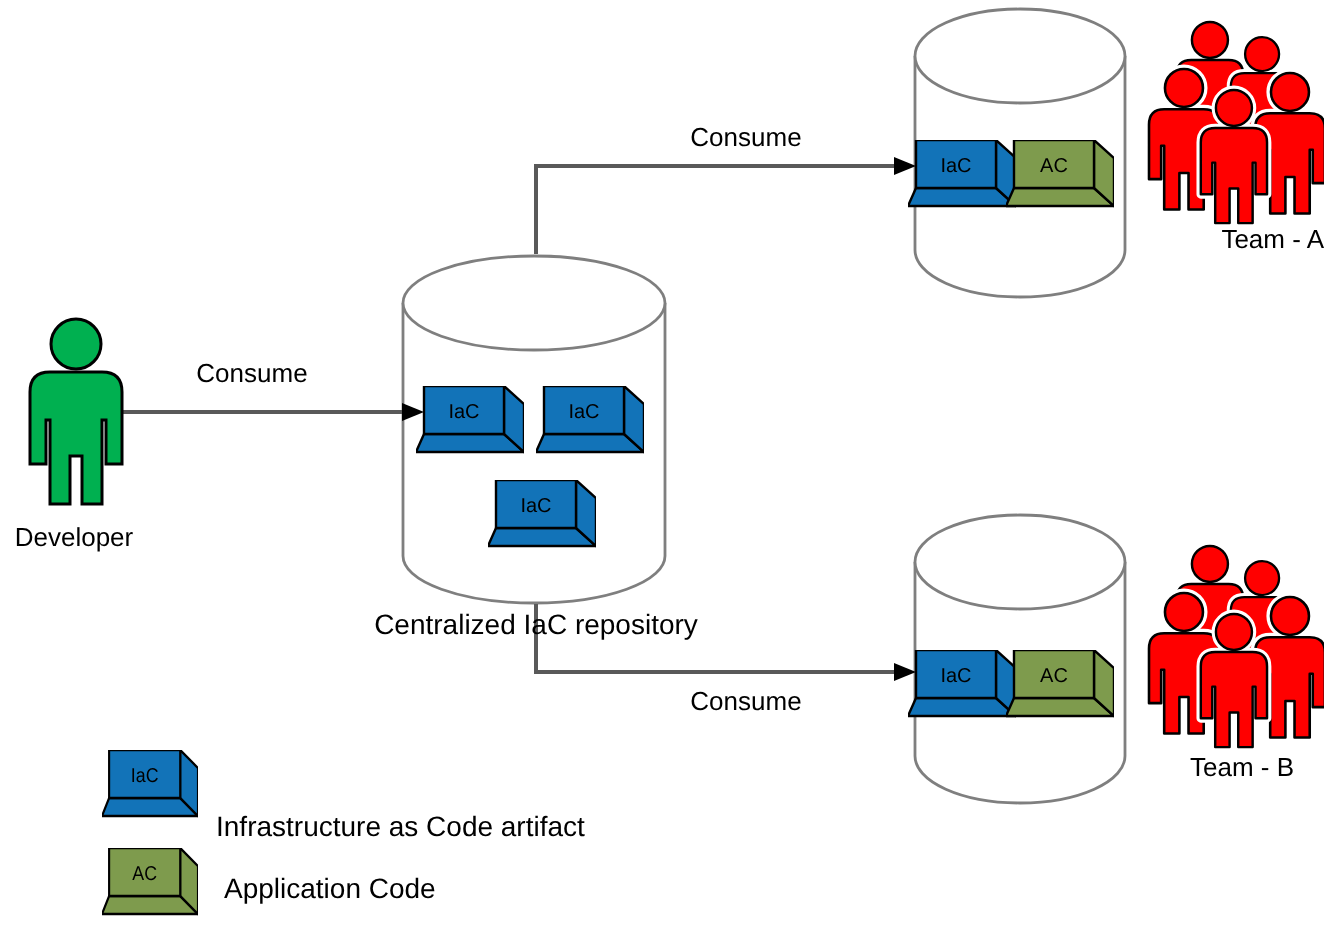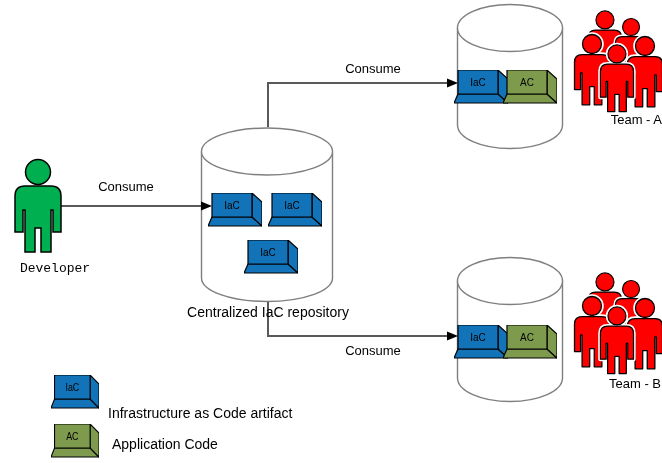--- a/index.html
+++ b/index.html
@@ -173,31 +173,31 @@
 
   <svg class="cube" style="left:51px;top:424px;" width="48" height="34" viewBox="0 0 54 34" preserveAspectRatio="none">
     <g stroke="#000000" stroke-width="1.2" stroke-linejoin="round" fill="#7E9B4D">
       <polygon points="4,24 44,24 54,33 0,33"></polygon>
       <polygon points="44,0 54,9 54,33 44,24"></polygon>
       <rect x="4" y="0" width="40" height="24"></rect>
     </g>
     <text x="24" y="16" text-anchor="middle" font-size="10" fill="#000000">AC</text>
   </svg>
 
-  <div class="lbl" style="left:18px;top:261px;width:74px;font-family:Liberation Mono, monospace;">Developer</div>
+  <div class="lbl" style="left:0px;top:261px;width:74px;">Developer</div>
 
   <div class="lbl" style="left:90px;top:179px;width:72px;">Consume</div>
 
   <div class="lbl" style="left:335px;top:61px;width:76px;">Consume</div>
 
   <div class="lbl" style="left:335px;top:343px;width:76px;">Consume</div>
 
   <div class="lbl big" style="left:180px;top:304px;width:176px;">Centralized IaC repository</div>
 
   <div class="lbl" style="left:582px;top:112px;width:80px;text-align:right;">Team - A</div>
 
-  <div class="lbl" style="left:581px;top:376px;width:80px;text-align:right;">Team - B</div>
+  <div class="lbl" style="left:581px;top:376px;width:80px;">Team - B</div>
 
   <div class="lbl big left" style="left:108px;top:405px;">Infrastructure as Code artifact</div>
 
   <div class="lbl big left" style="left:112px;top:436px;">Application Code</div>
 
 </div>
 
 </body></html>

